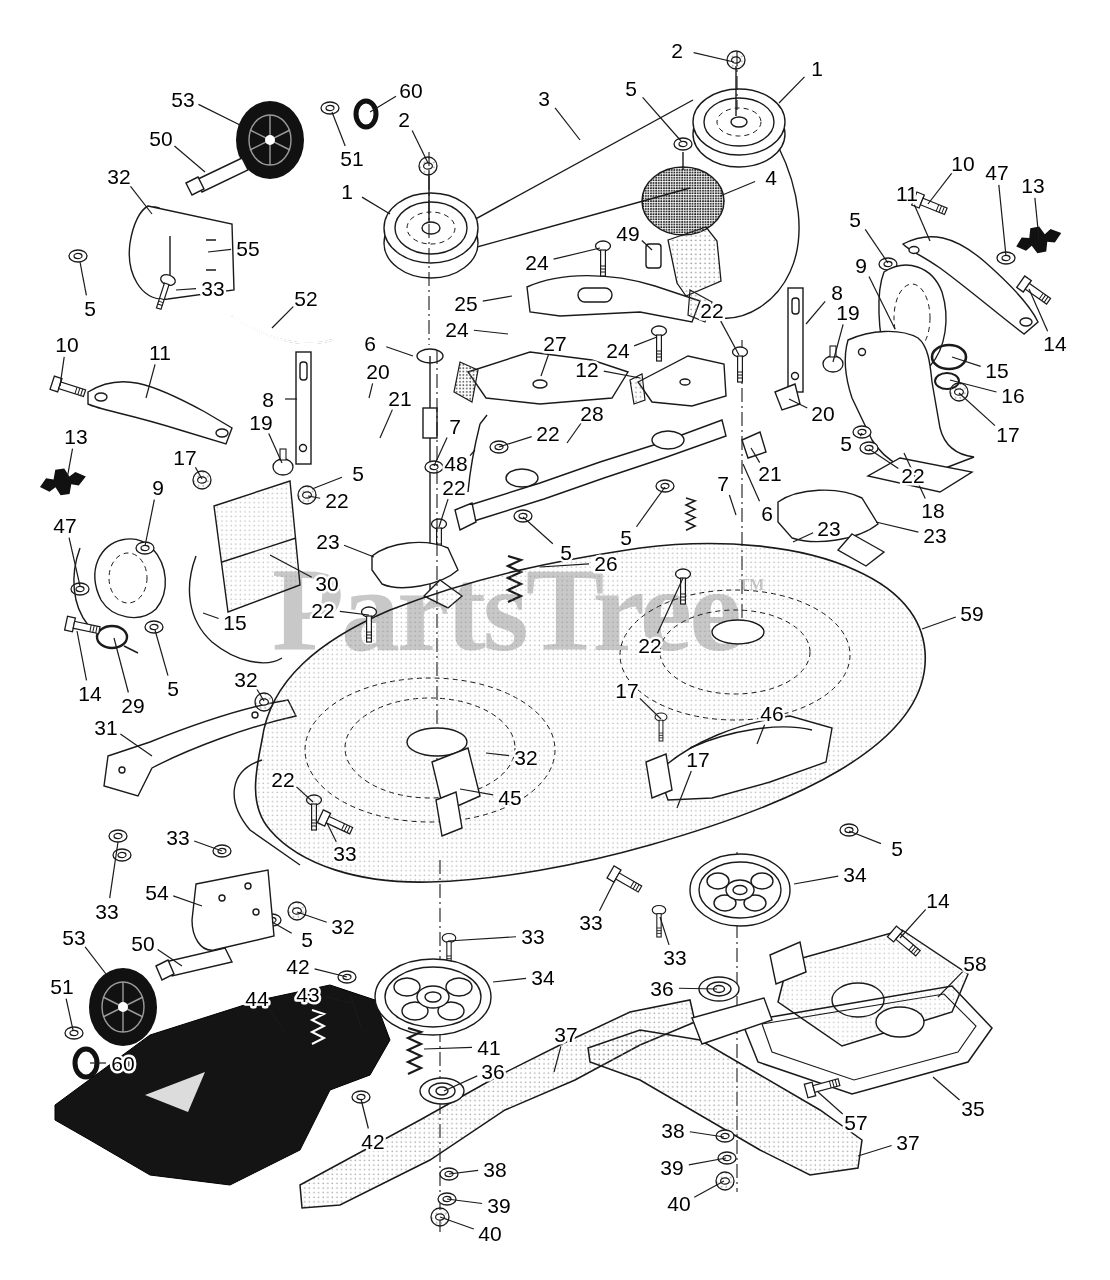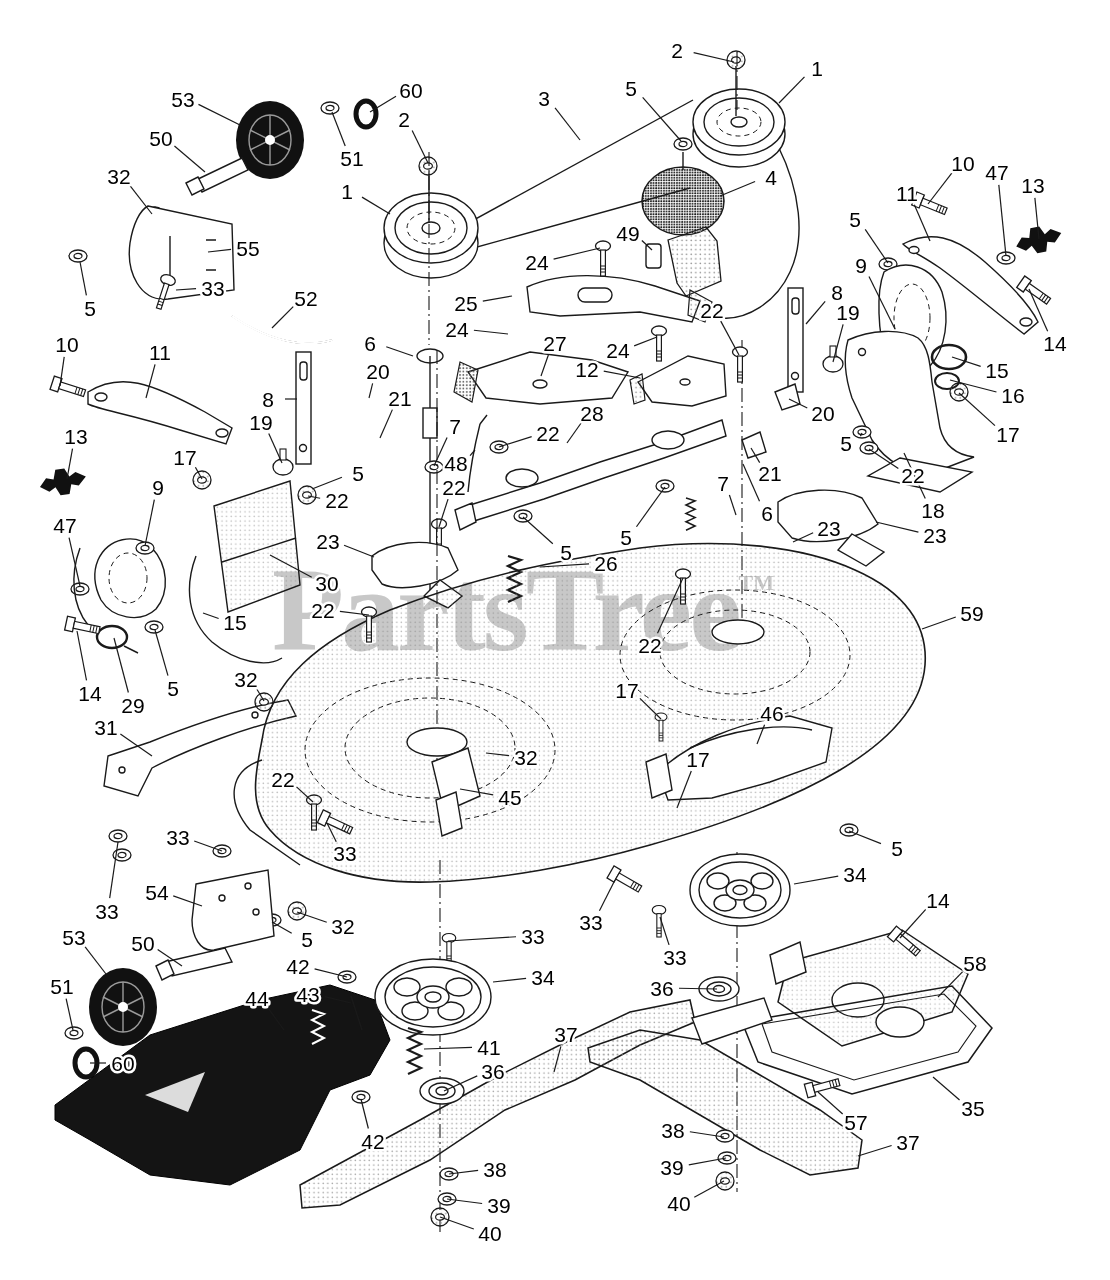--- a/index.html
+++ b/index.html
@@ -4,21 +4,21 @@
 <style>
   html,body{margin:0;padding:0;background:#fff;}
   body{width:1110px;height:1280px;overflow:hidden;font-family:"Liberation Sans",sans-serif;}
   .stage{position:relative;width:1110px;height:1280px;background:#fff;}
   .watermark{
     position:absolute;left:272px;top:552px;z-index:0;
     font-family:"Liberation Serif",serif;font-weight:bold;
     font-size:118px;line-height:1;color:#c8c8c8;letter-spacing:-3px;
     user-select:none;white-space:nowrap;
   }
-  .watermark sup{font-size:22px;vertical-align:60px;letter-spacing:0;text-align:center;}
+  .watermark sup{font-size:16px;vertical-align:60px;letter-spacing:0;text-align:center;}
   svg#art{position:absolute;left:0;top:0;z-index:1;}
   #leaders line{stroke:#1a1a1a;stroke-width:1.2;}
   #labels text{
     font-family:"Liberation Sans",sans-serif;font-size:21px;fill:#000;
     text-anchor:middle;dominant-baseline:central;
     paint-order:stroke;stroke:#fff;stroke-width:5px;stroke-linejoin:round;
   }
   .ln{fill:none;stroke:#1a1a1a;stroke-width:1.4;}
   .fw{fill:#fff;stroke:#1a1a1a;stroke-width:1.4;}
   .dd{fill:none;stroke:#1a1a1a;stroke-width:1.1;stroke-dasharray:14 4 2 4;}

